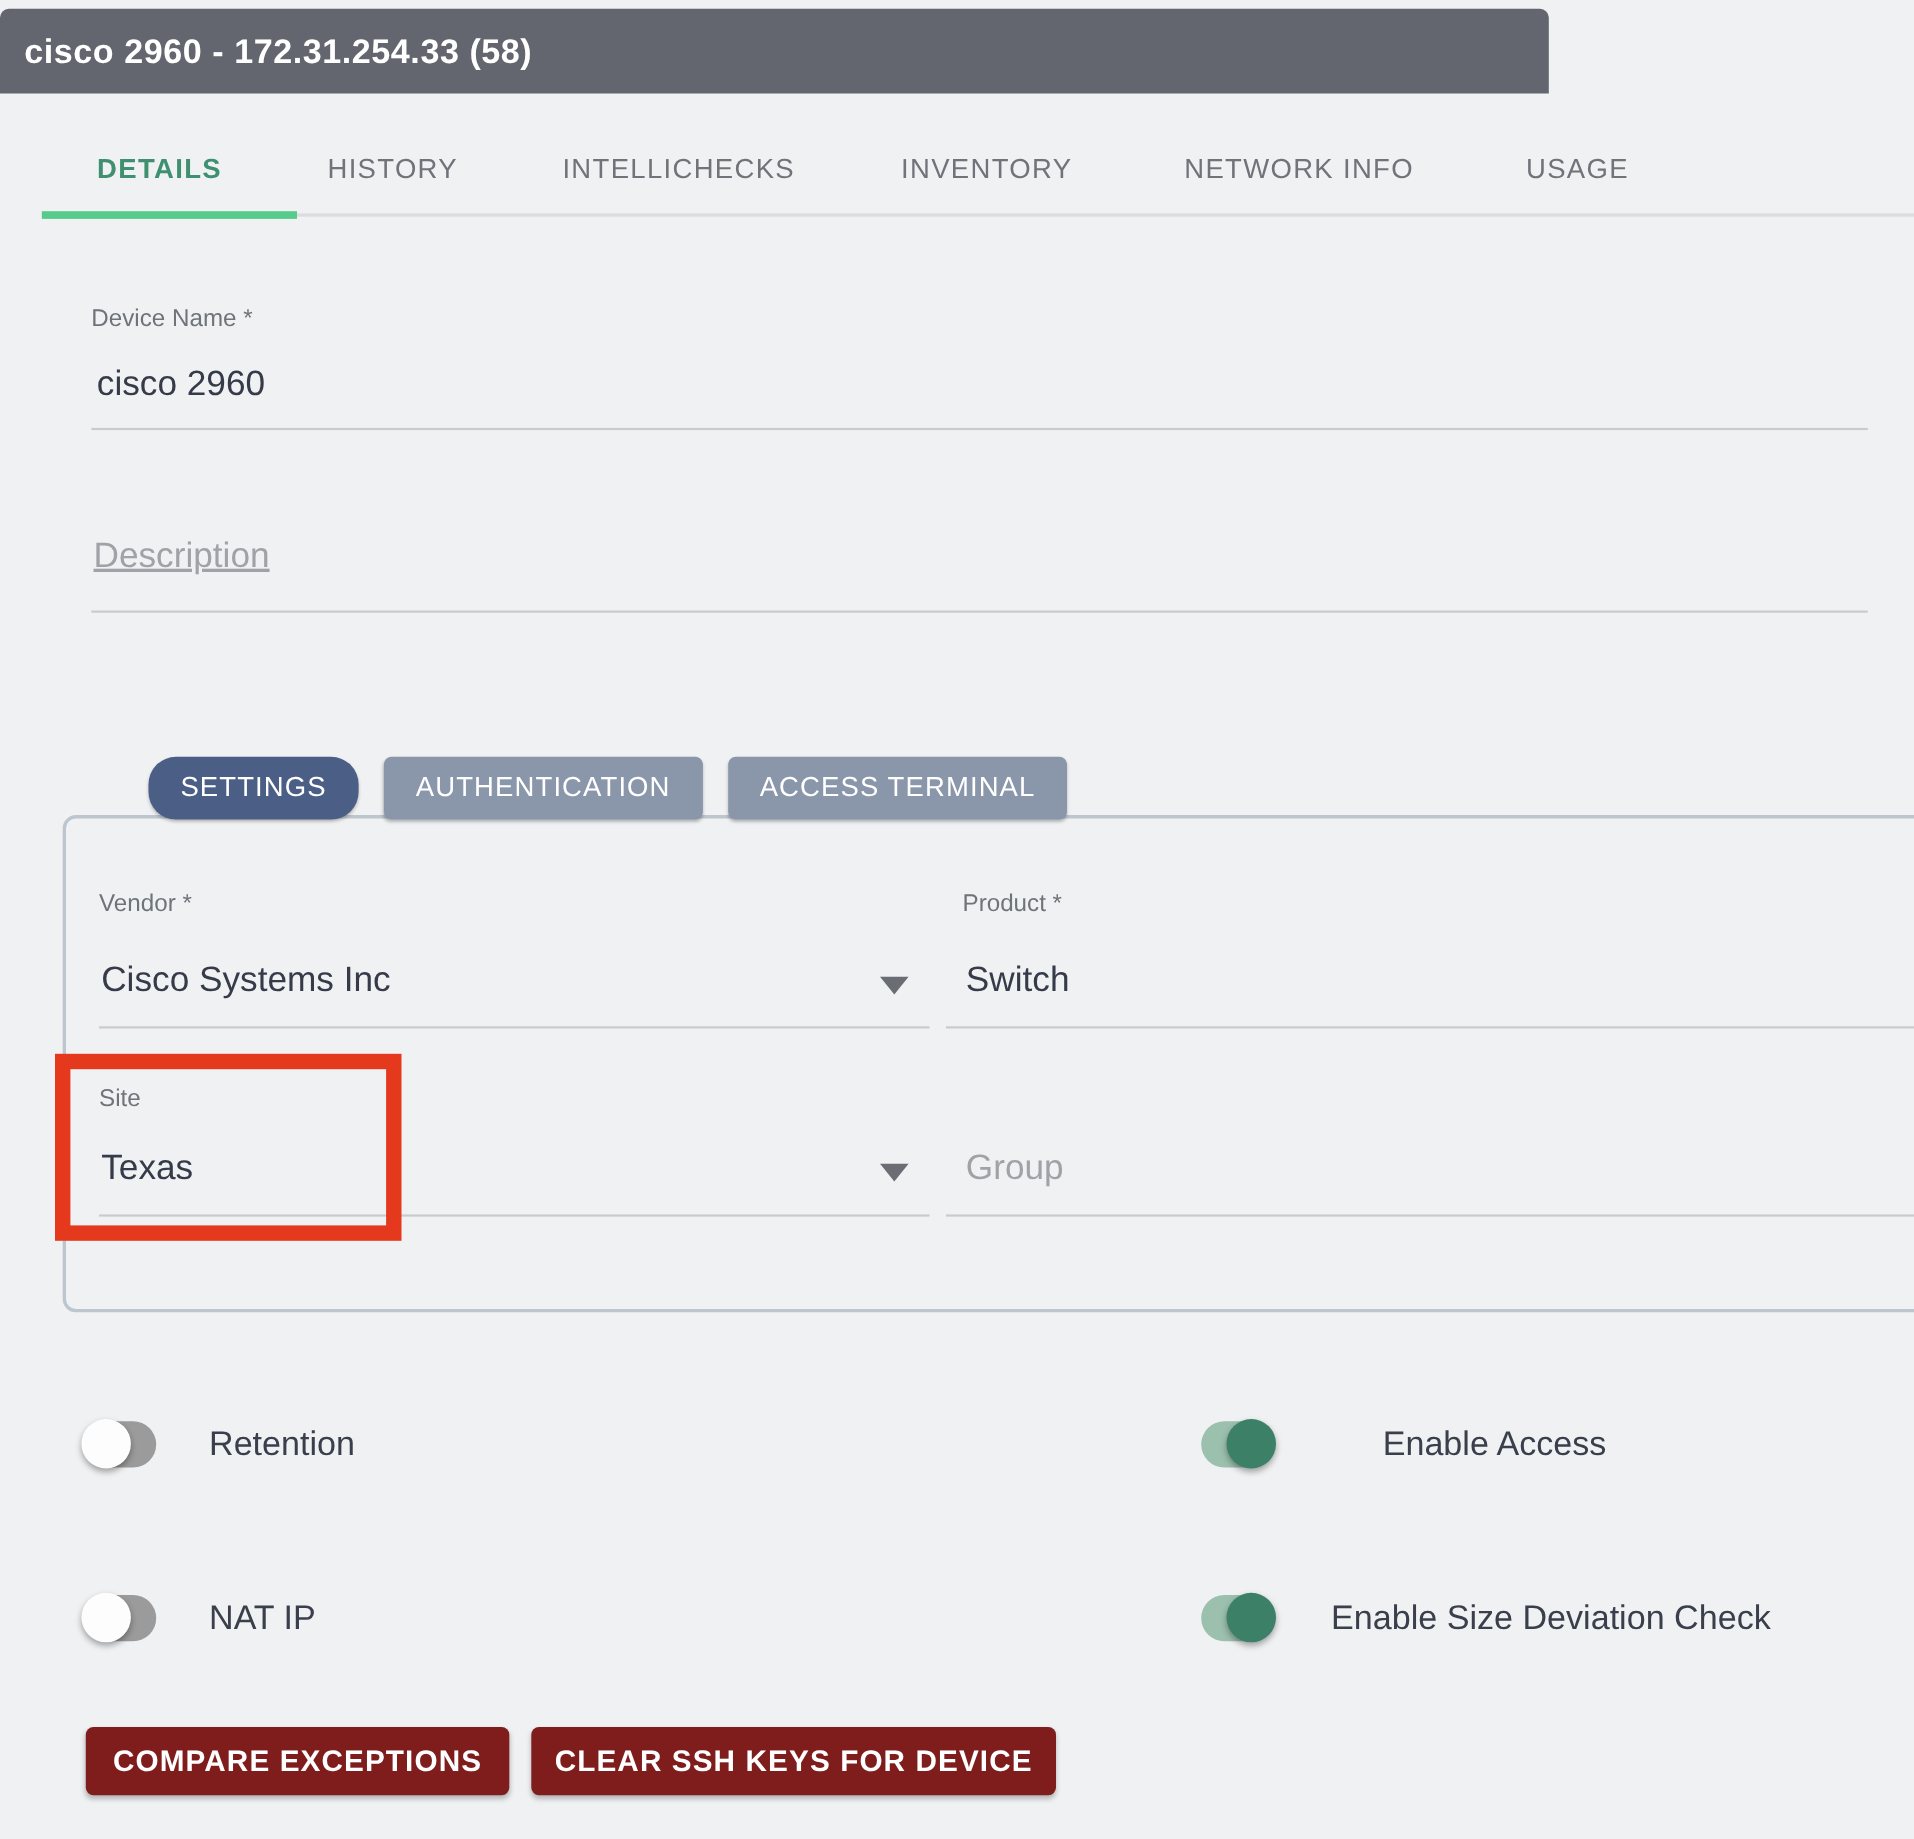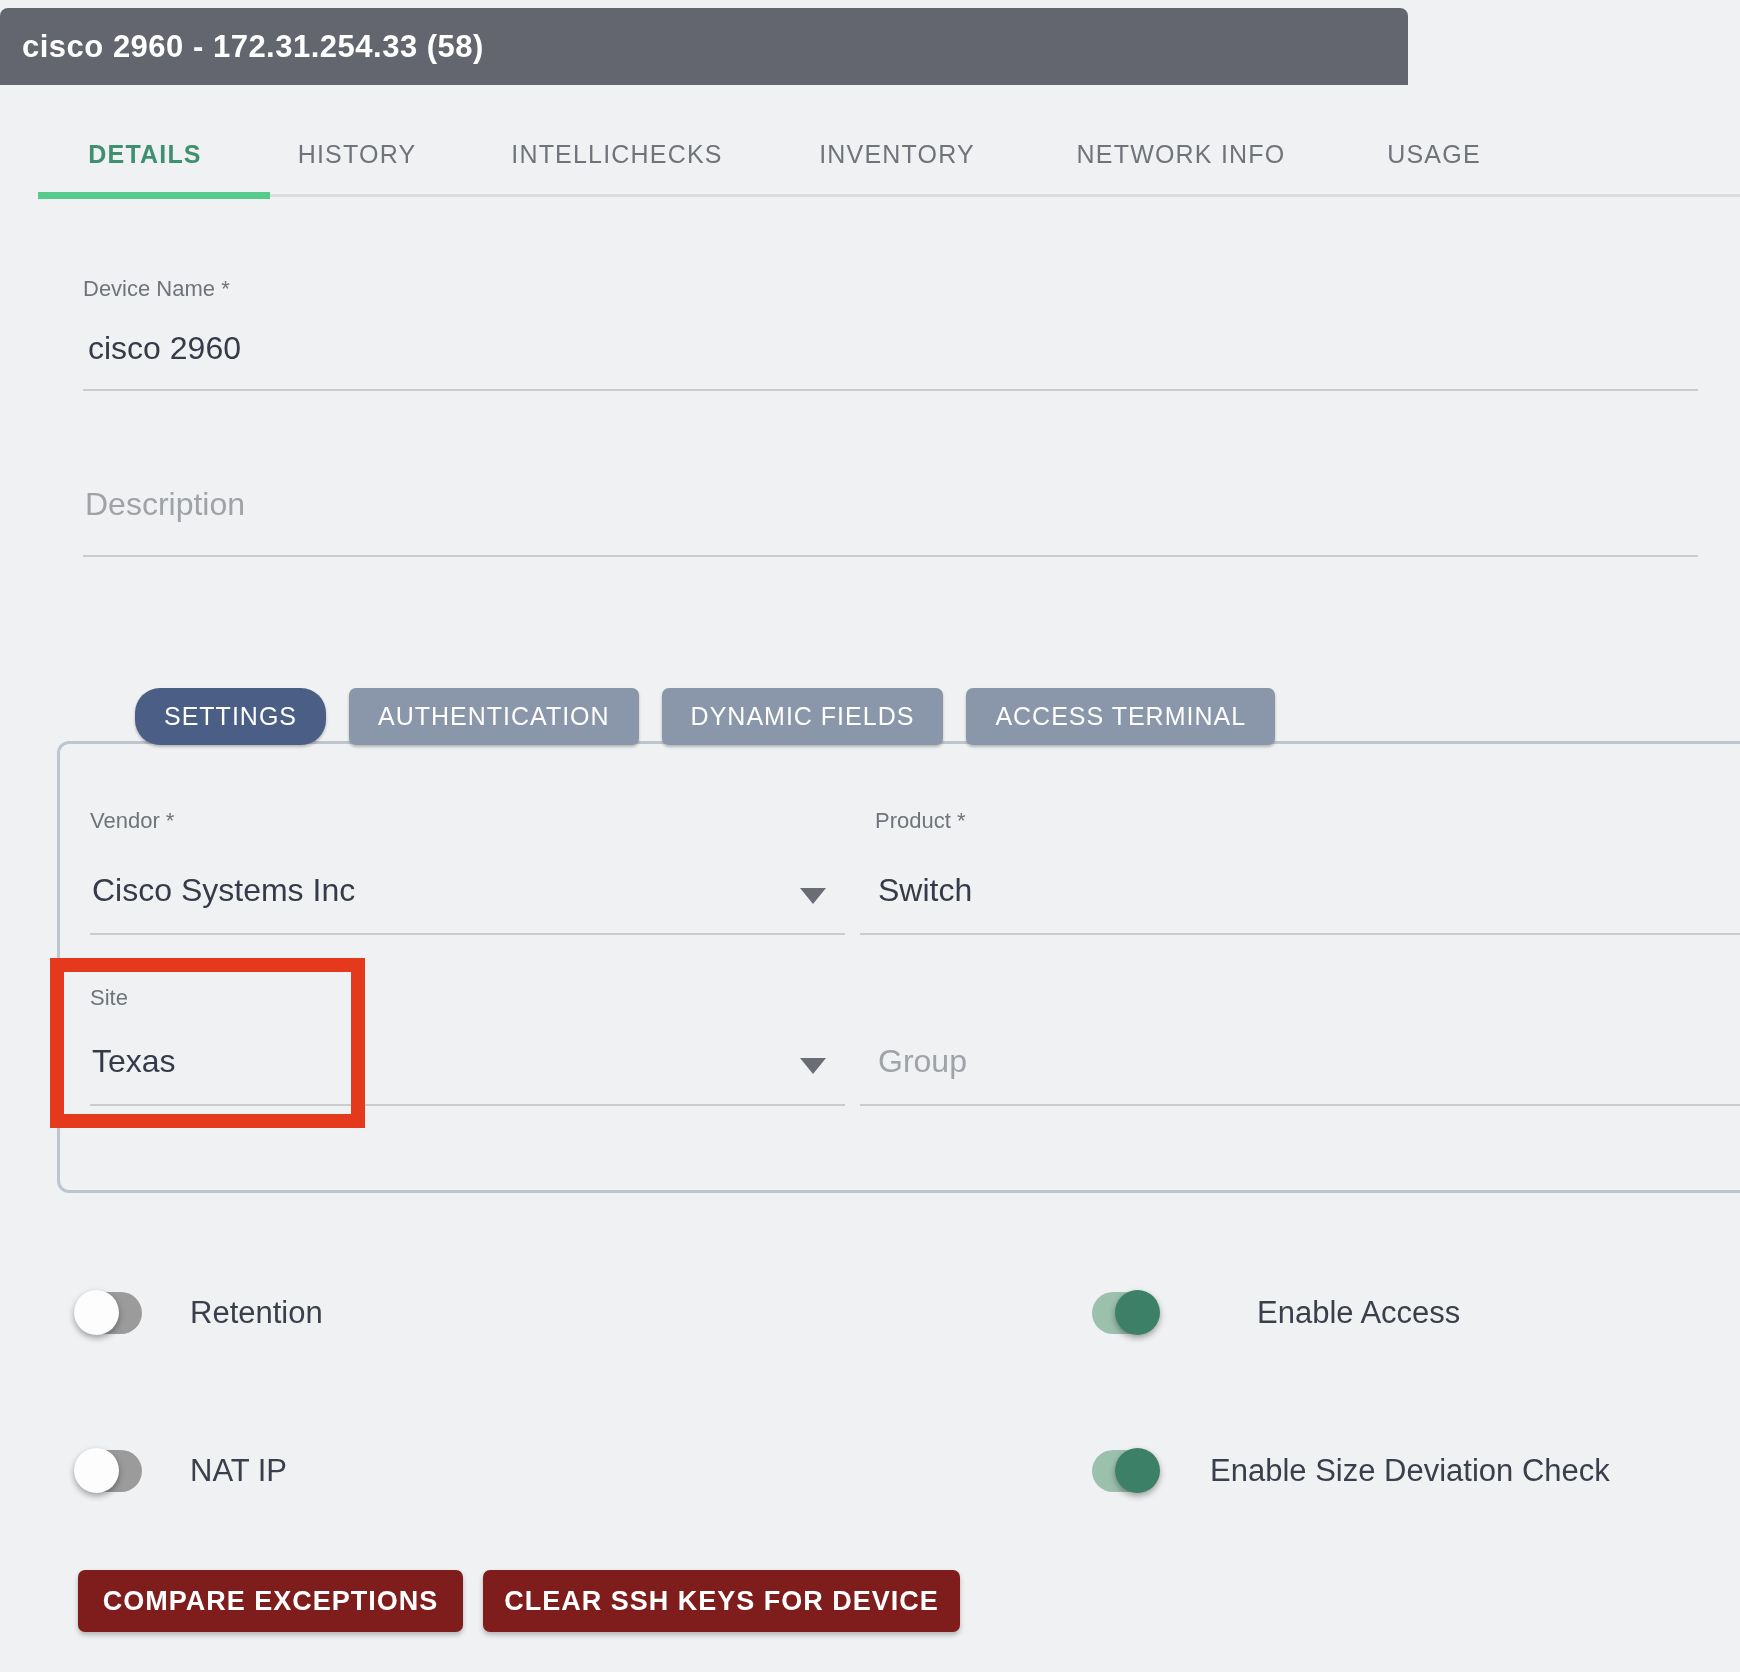--- a/index.html
+++ b/index.html
@@ -43,21 +43,21 @@
   }
   
   .field-label { position:absolute; font-size:22px; color:#6f747b; white-space:nowrap; }
   .field-value { position:absolute; font-size:32px; color:#363b4a; white-space:nowrap; }
   .field-placeholder { position:absolute; font-size:32px; color:#9fa3a8; white-space:nowrap; }
   .underline { position:absolute; height:2px; background:#c9cbcd; }
 
   .l-devname { left:83px; top:276px; }
   .v-devname { left:88px; top:330px; }
   .u-devname { left:83px; right:42px; top:389px; }
-  .p-desc    { left:85px; top:486px; }
+  .p-desc    { left:85px; top:486px;text-decoration:underline; }
   .u-desc    { left:83px; right:42px; top:555px; }
 
   
   .subtabs {
     position:absolute; left:135px; top:688px; display:flex; gap:23px; z-index:3;
   }
   .subtab {
     height:57px; padding:0 29px; display:flex; align-items:center;
     background:#8a96aa; color:#fff; font-size:25px; letter-spacing:1px;
     border-radius:7px; box-shadow:0 2px 3px rgba(0,0,0,.25); cursor:pointer;
@@ -152,21 +152,20 @@
 <div class="field-label l-devname">Device Name *</div>
 <div class="field-value v-devname">cisco 2960</div>
 <div class="underline u-devname"></div>
 
 <div class="field-placeholder p-desc">Description</div>
 <div class="underline u-desc"></div>
 
 <div class="subtabs">
   <div class="subtab active">SETTINGS</div>
   <div class="subtab">AUTHENTICATION</div>
-  <div class="subtab">DYNAMIC FIELDS</div>
   <div class="subtab">ACCESS TERMINAL</div>
 </div>
 
 <div class="panel"></div>
 
 <div class="field-label l-vendor">Vendor *</div>
 <div class="field-value v-vendor">Cisco Systems Inc</div>
 <div class="dd-arrow a-vendor"></div>
 <div class="underline u-vendor"></div>
 

